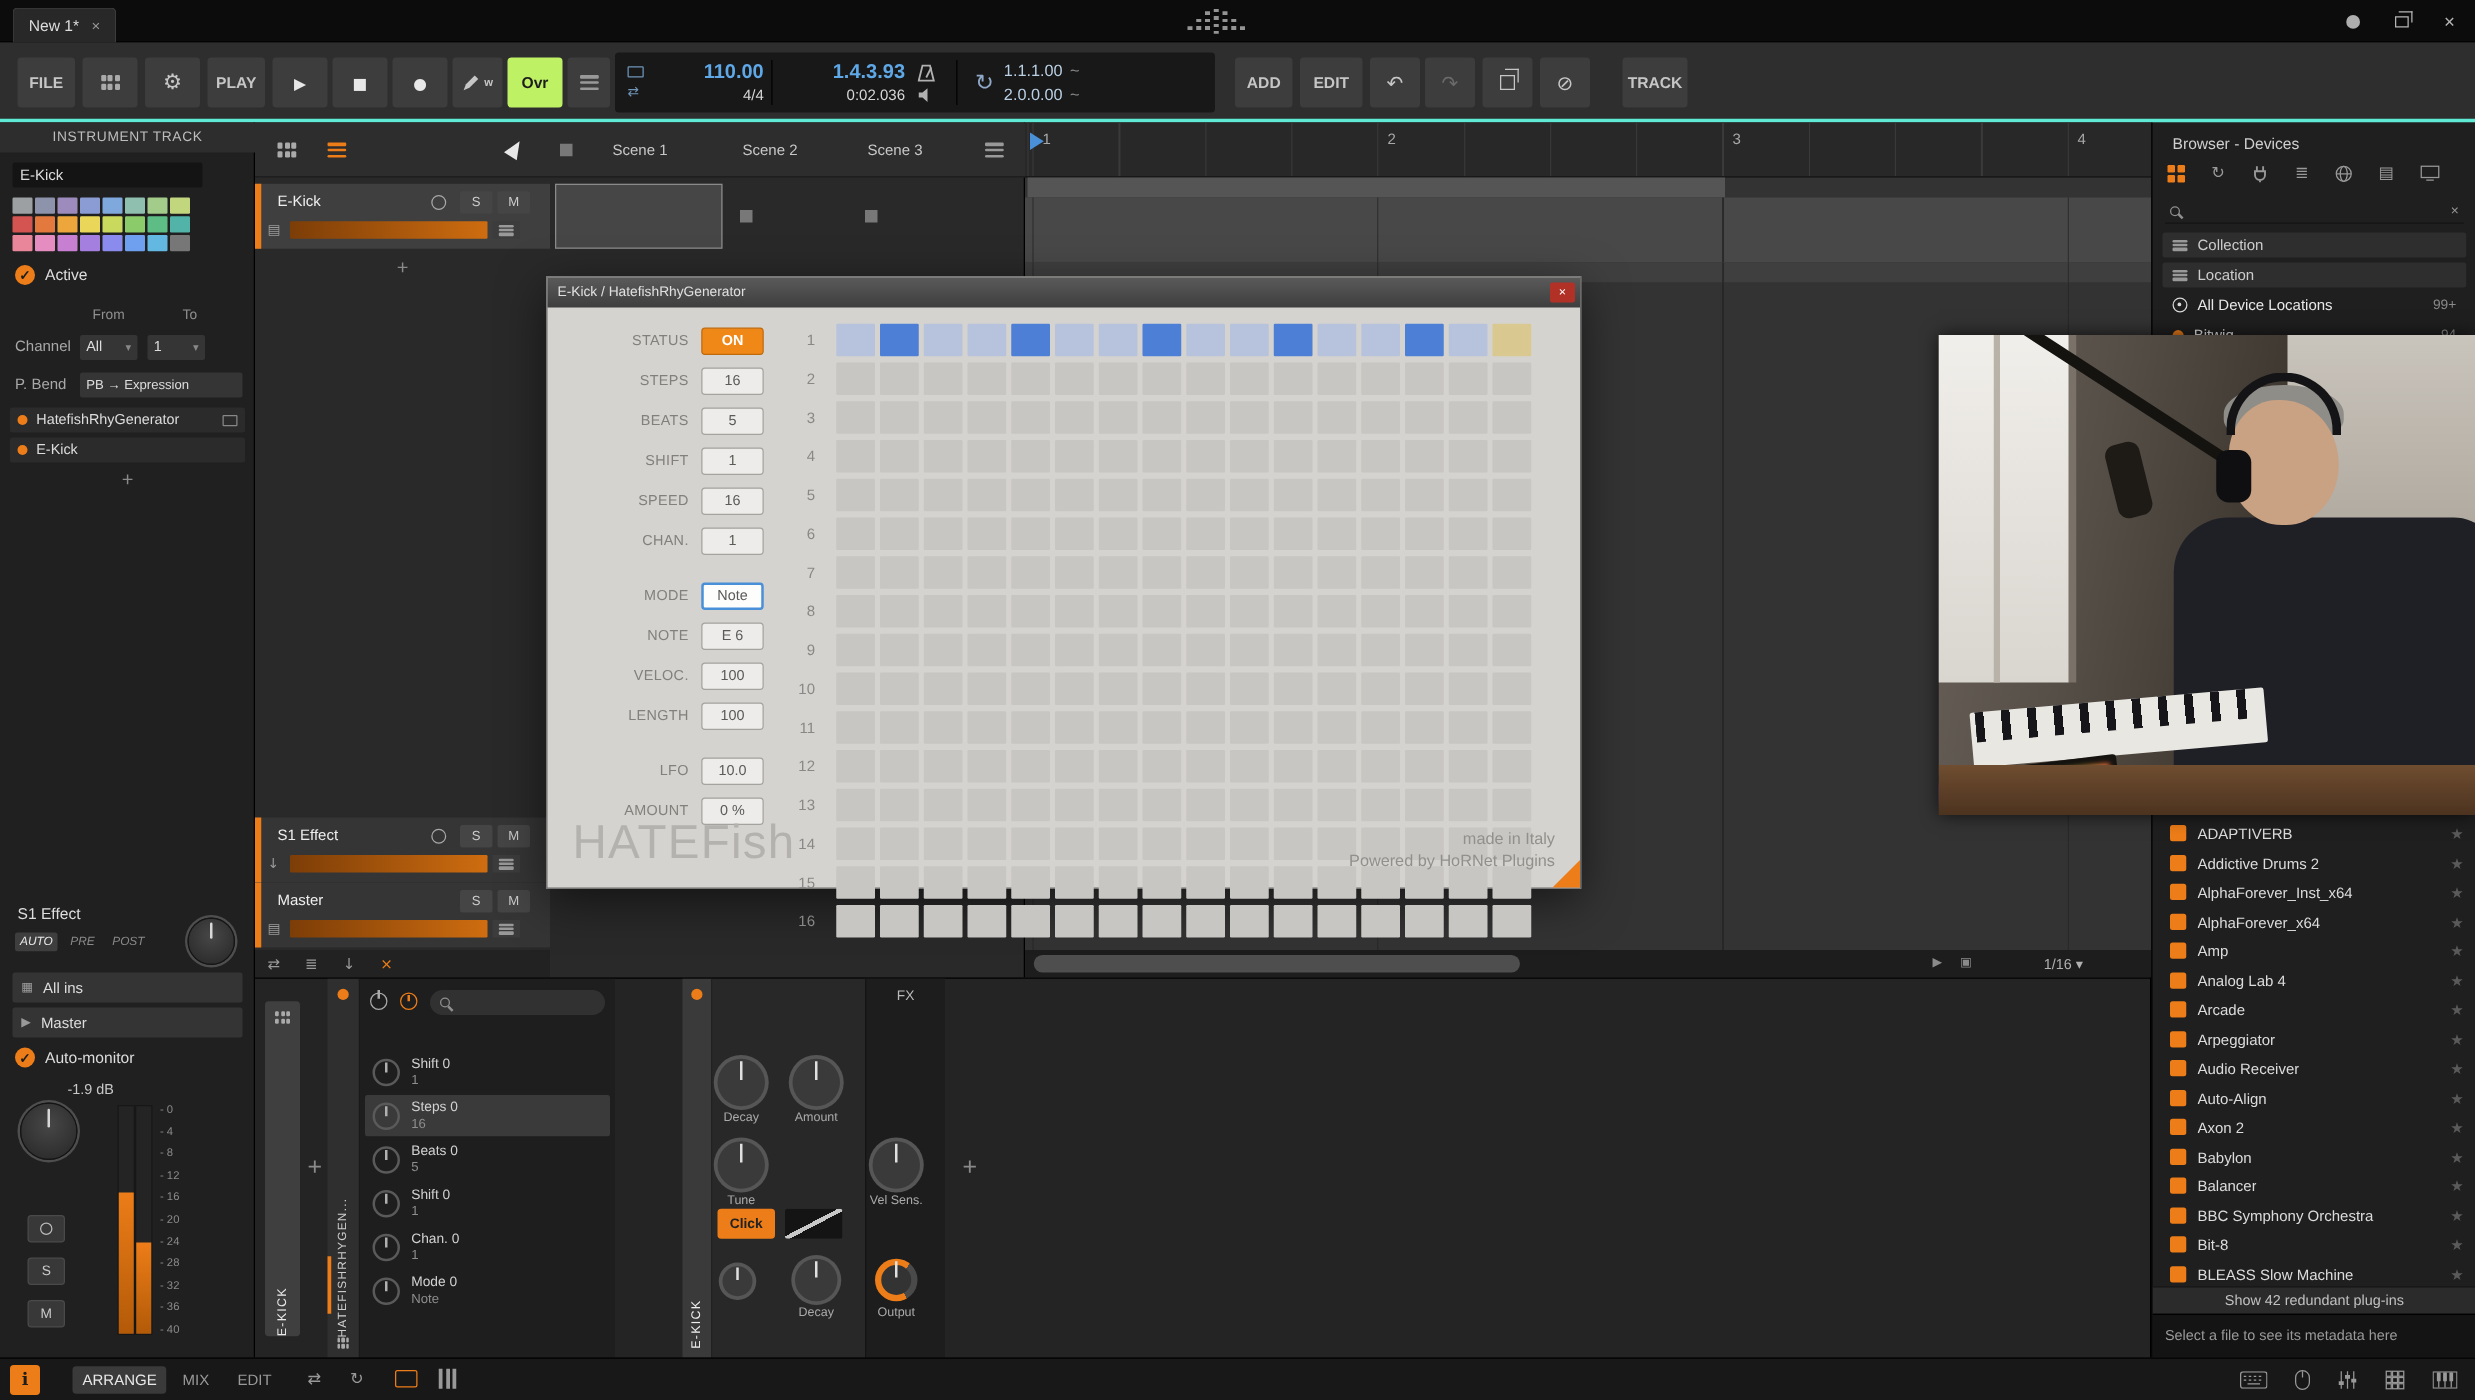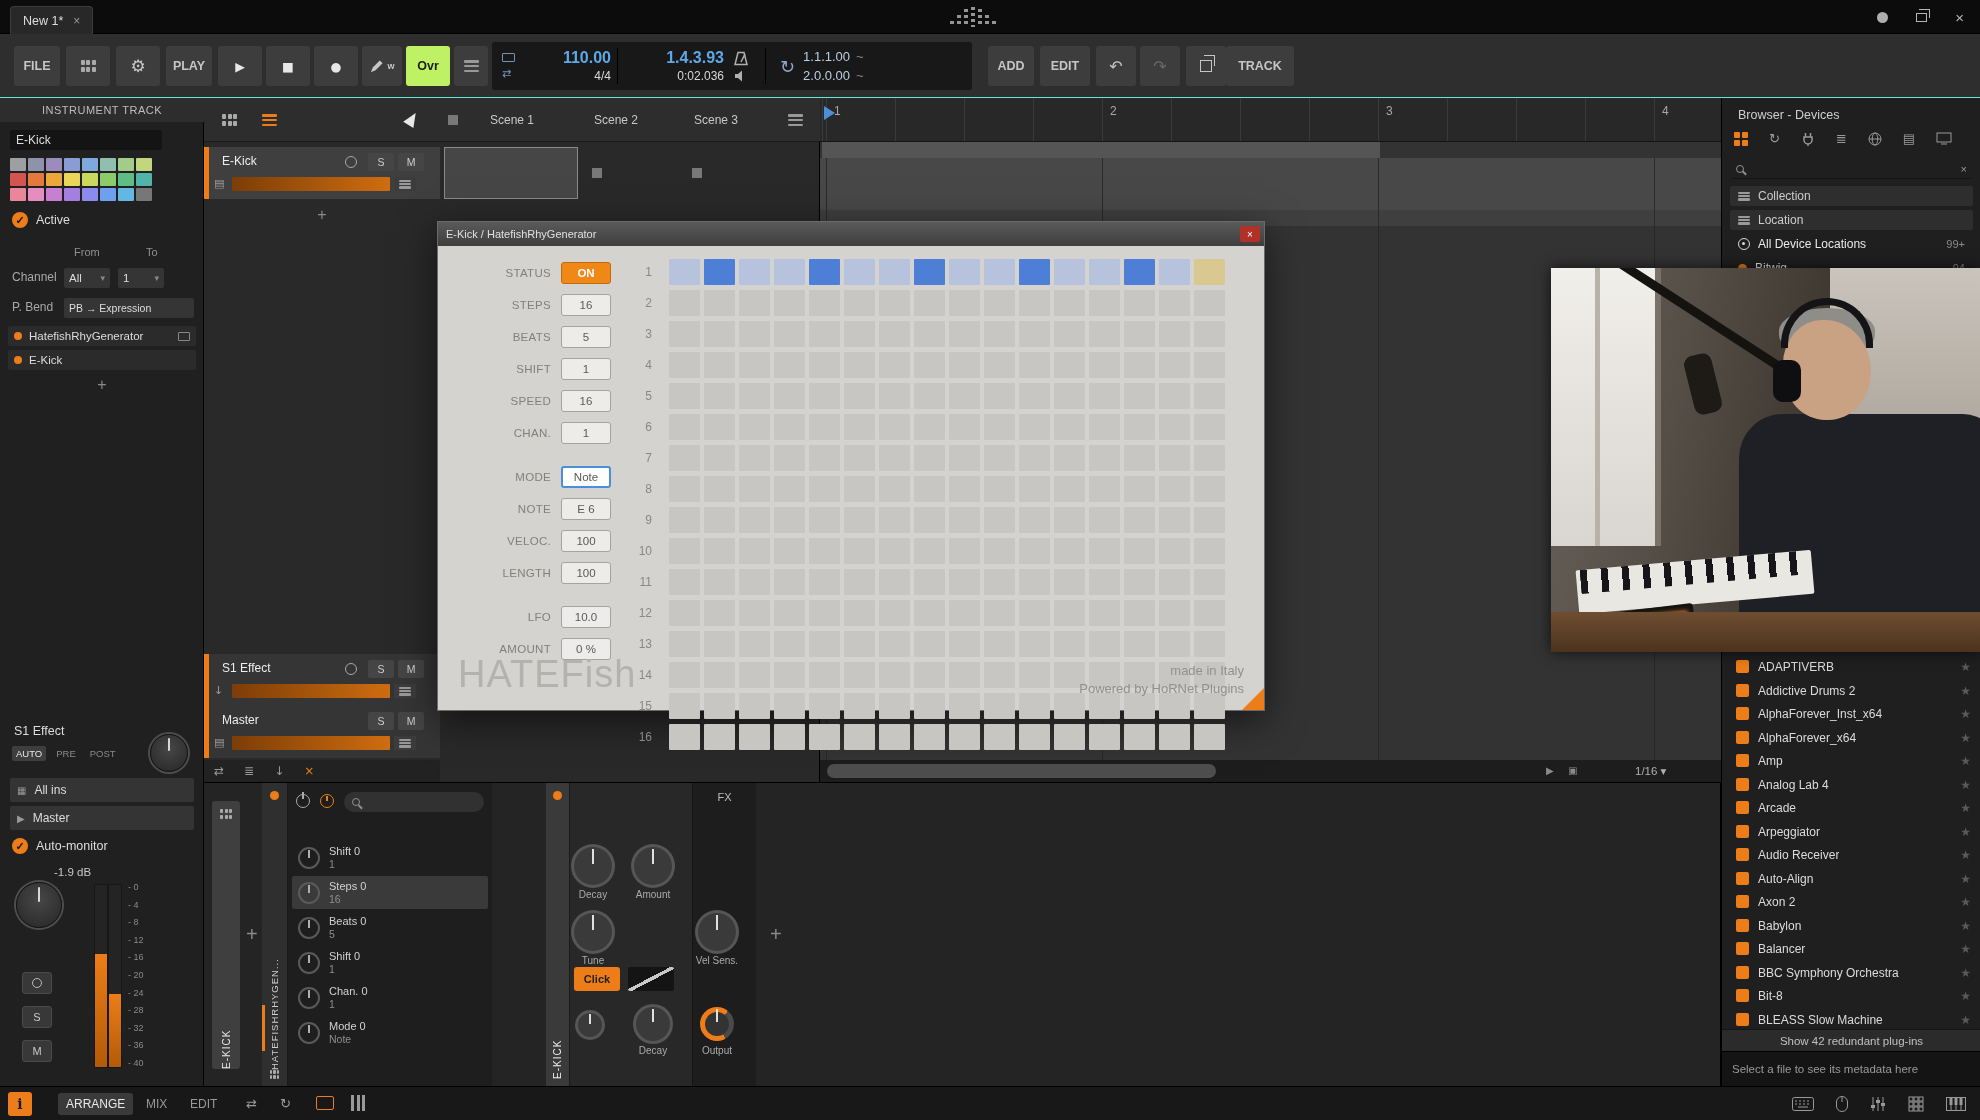--- a/index.html
+++ b/index.html
@@ -14,21 +14,21 @@
 .tab-close { color:#999; font-size:12px; }
 .bitwig-logo { position:absolute; left:950px; top:7px; height:20px; display:flex; align-items:flex-end; gap:3px; }
 .bitwig-logo i { display:block; width:4px; background-image:repeating-linear-gradient(to bottom,#949494 0 3px,transparent 3px 6px); }
 .win-controls { position:absolute; right:16px; top:0; height:34px; display:flex; align-items:center; gap:28px; }
 .wc-min { width:11px; height:11px; border-radius:50%; background:#aeaeae; }
 .wc-restore { position:relative; width:11px; height:9px; border:1.5px solid #b5b5b5; }
 .wc-restore::before { content:''; position:absolute; left:2px; top:-5px; width:10px; height:8px; border:1.5px solid #b5b5b5; border-bottom:none; border-left:none; }
 .wc-close { color:#b5b5b5; font-size:15px; line-height:1; }
 
 
-.toolbar { position:absolute; left:0; top:34px; width:1980px; height:64px; background:#2e2e2e; border-bottom:1px solid #5eead4; }
+.toolbar { position:absolute; left:0; top:34px; width:1980px; height:64px; background:#2e2e2e; border-bottom:3px solid #5eead4; }
 .tbtn { position:absolute; top:12px; height:40px; background:#3d3d3d; border-radius:3px; color:#c6c6c6; font-size:12.5px; font-weight:bold; display:flex; align-items:center; justify-content:center; gap:3px; }
 .tbtn .glyph { font-family:"DejaVu Sans",sans-serif; font-weight:normal; }
 .btn-ovr { background:#bef264; color:#1d1d1d;text-align:center; }
 .display { position:absolute; left:492px; top:8px; width:480px; height:48px; background:#181818; border-radius:3px; display:flex; align-items:center; }
 .disp-sep { width:1px; height:36px; background:#000; margin:0 6px; }
 .num-blue { color:#5fa8e8; }
 .disp-col { display:flex; flex-direction:column; justify-content:center; gap:2px; }
 .t-main { font-size:16px; font-weight:bold; text-align:right; }
 .t-sub { font-size:12px; text-align:right; color:#d8d8d8; }
 .loopline { display:flex; align-items:center; gap:6px; font-size:13px; color:#b9cfe4; }
@@ -48,21 +48,21 @@
 .insp-label { position:absolute; left:12px; font-size:12px; color:#a8a8a8; }
 .dd { position:absolute; height:20px; background:#353535; border-radius:2px; color:#ddd; font-size:11.5px; display:flex; align-items:center; justify-content:space-between; padding:0 5px; }
 .dd .caret { color:#888; font-size:9px; font-style:normal; }
 .chainrow { position:absolute; left:8px; width:188px; height:20px; background:#2b2b2b; border-radius:2px; display:flex; align-items:center; gap:7px; padding:0 6px; font-size:11.5px; color:#ddd; }
 .chainrow .dot { width:8px; height:8px; border-radius:50%; background:#ED7D18; }
 .mini-disp { margin-left:auto; width:12px; height:9px; border:1px solid #888; border-radius:1px; }
 .plusrow { position:absolute; left:0; width:204px; text-align:center; color:#8a8a8a; font-size:16px; }
 
 
 .s1-title { position:absolute; left:14px; top:626px; font-size:12.5px; color:#ddd; }
-.app-row { position:absolute; left:12px; top:648px; display:flex; gap:6px; font-size:9.5px; }
+.app-row { position:absolute; left:12px; top:648px; display:flex; gap:6px; font-size:9.5px;font-style:italic; }
 .app-row span { padding:2px 4px; border-radius:2px; color:#8a8a8a; }
 .app-row .on { background:#3e3e3e; color:#e8e8e8; }
 .knob { border-radius:50%; background:radial-gradient(circle at 50% 38%,#474747,#262626); border:1px solid #151515; box-shadow:0 0 0 2px #4e4e4e; position:relative; }
 .knob::after { content:''; position:absolute; left:50%; top:8%; width:2px; height:36%; background:#d8d8d8; transform:translateX(-50%); border-radius:1px; }
 .io-row { position:absolute; left:10px; width:184px; height:24px; background:#343434; border-radius:2px; display:flex; align-items:center; gap:8px; padding:0 7px; font-size:12px; color:#ddd; }
 .io-ic { color:#999; font-size:10px; font-family:"DejaVu Sans",sans-serif; }
 .db-label { position:absolute; left:54px; top:768px; font-size:11.5px; color:#c8c8c8; }
 .meterbars { position:absolute; left:94px; top:786px; width:28px; height:184px; display:flex; gap:2px; align-items:flex-end; background:#171717; padding:1px; }
 .mbar { width:12px; height:100%; position:relative; background:#242424; }
 .mbar i { position:absolute; left:0; bottom:0; width:100%; background:linear-gradient(#ED7D18,#b35a08); }
@@ -336,21 +336,21 @@
         <span class="glyph">↷</span>
       </div>
     <div class="tbtn" style="left:1186px;width:40px">
       <span style="position:relative;width:12px;height:12px;border:1.5px solid #c6c6c6">
           <i style="position:absolute;left:3px;top:-6px;width:11px;height:11px;border:1.5px solid #c6c6c6;border-left:none;border-bottom:none"></i>
         </span>
     </div>
     <div class="tbtn" style="left:1232px;width:40px;font-size:16px">
         <span class="glyph">⊘</span>
       </div>
-    <div class="tbtn" style="left:1226px;width:68px">TRACK</div>
+    <div class="tbtn" style="left:1298px;width:52px">TRACK</div>
   </div>
 
   <div class="inspector">
     <div class="insp-header">INSTRUMENT TRACK</div>
     <div class="name-field">E-Kick</div>
     <div class="palette">
         <div class="swatch" style="background: rgb(157, 160, 163);"></div>
         <div class="swatch" style="background: rgb(141, 147, 171);"></div>
         <div class="swatch" style="background: rgb(157, 139, 189);"></div>
         <div class="swatch" style="background: rgb(139, 155, 211);"></div>

